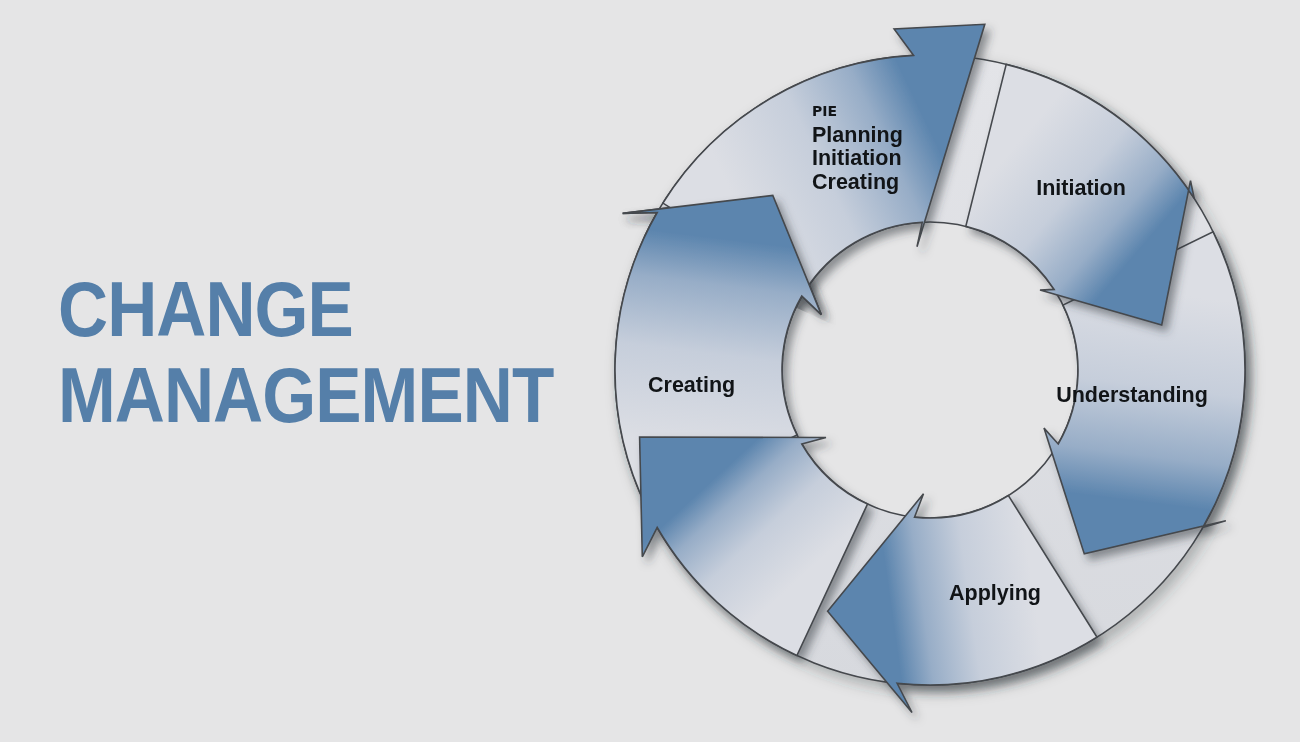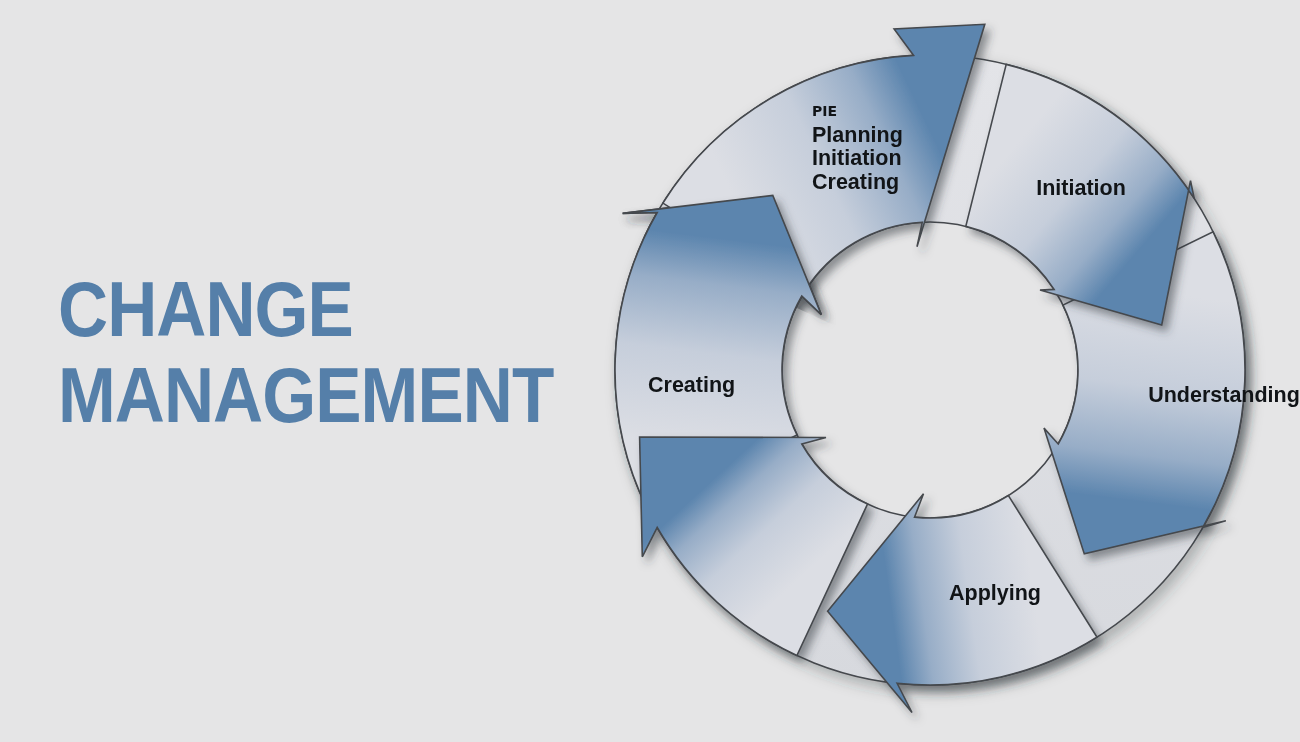--- a/index.html
+++ b/index.html
@@ -21,21 +21,21 @@
   .diagram svg{position:absolute;left:0;top:0;overflow:visible;}
 
   .lbl{
     position:absolute;color:var(--text);
     font-family:"Liberation Sans",sans-serif;font-weight:700;
     font-size:21.5px;line-height:23.5px;white-space:nowrap;
   }
   .lbl-pie{left:812px;top:100px;}
   .lbl-pie .pie-head{font-family:"DejaVu Sans",sans-serif;font-size:14px;}
   .lbl-remembering{left:1081px;top:177px;transform:translateX(-50%);}
-  .lbl-understanding{left:1224px;top:384px;transform:translateX(-50%);}
+  .lbl-understanding{left:1132px;top:384px;transform:translateX(-50%);}
   .lbl-applying{left:995px;top:582px;transform:translateX(-50%);}
   .lbl-analyzing{left:708px;top:519px;}
   .lbl-creating{left:648px;top:330px;margin-top:44px;}
 </style>
 </head>
 <body>
 
 <div class="stage">
 
   <h1 class="title">

